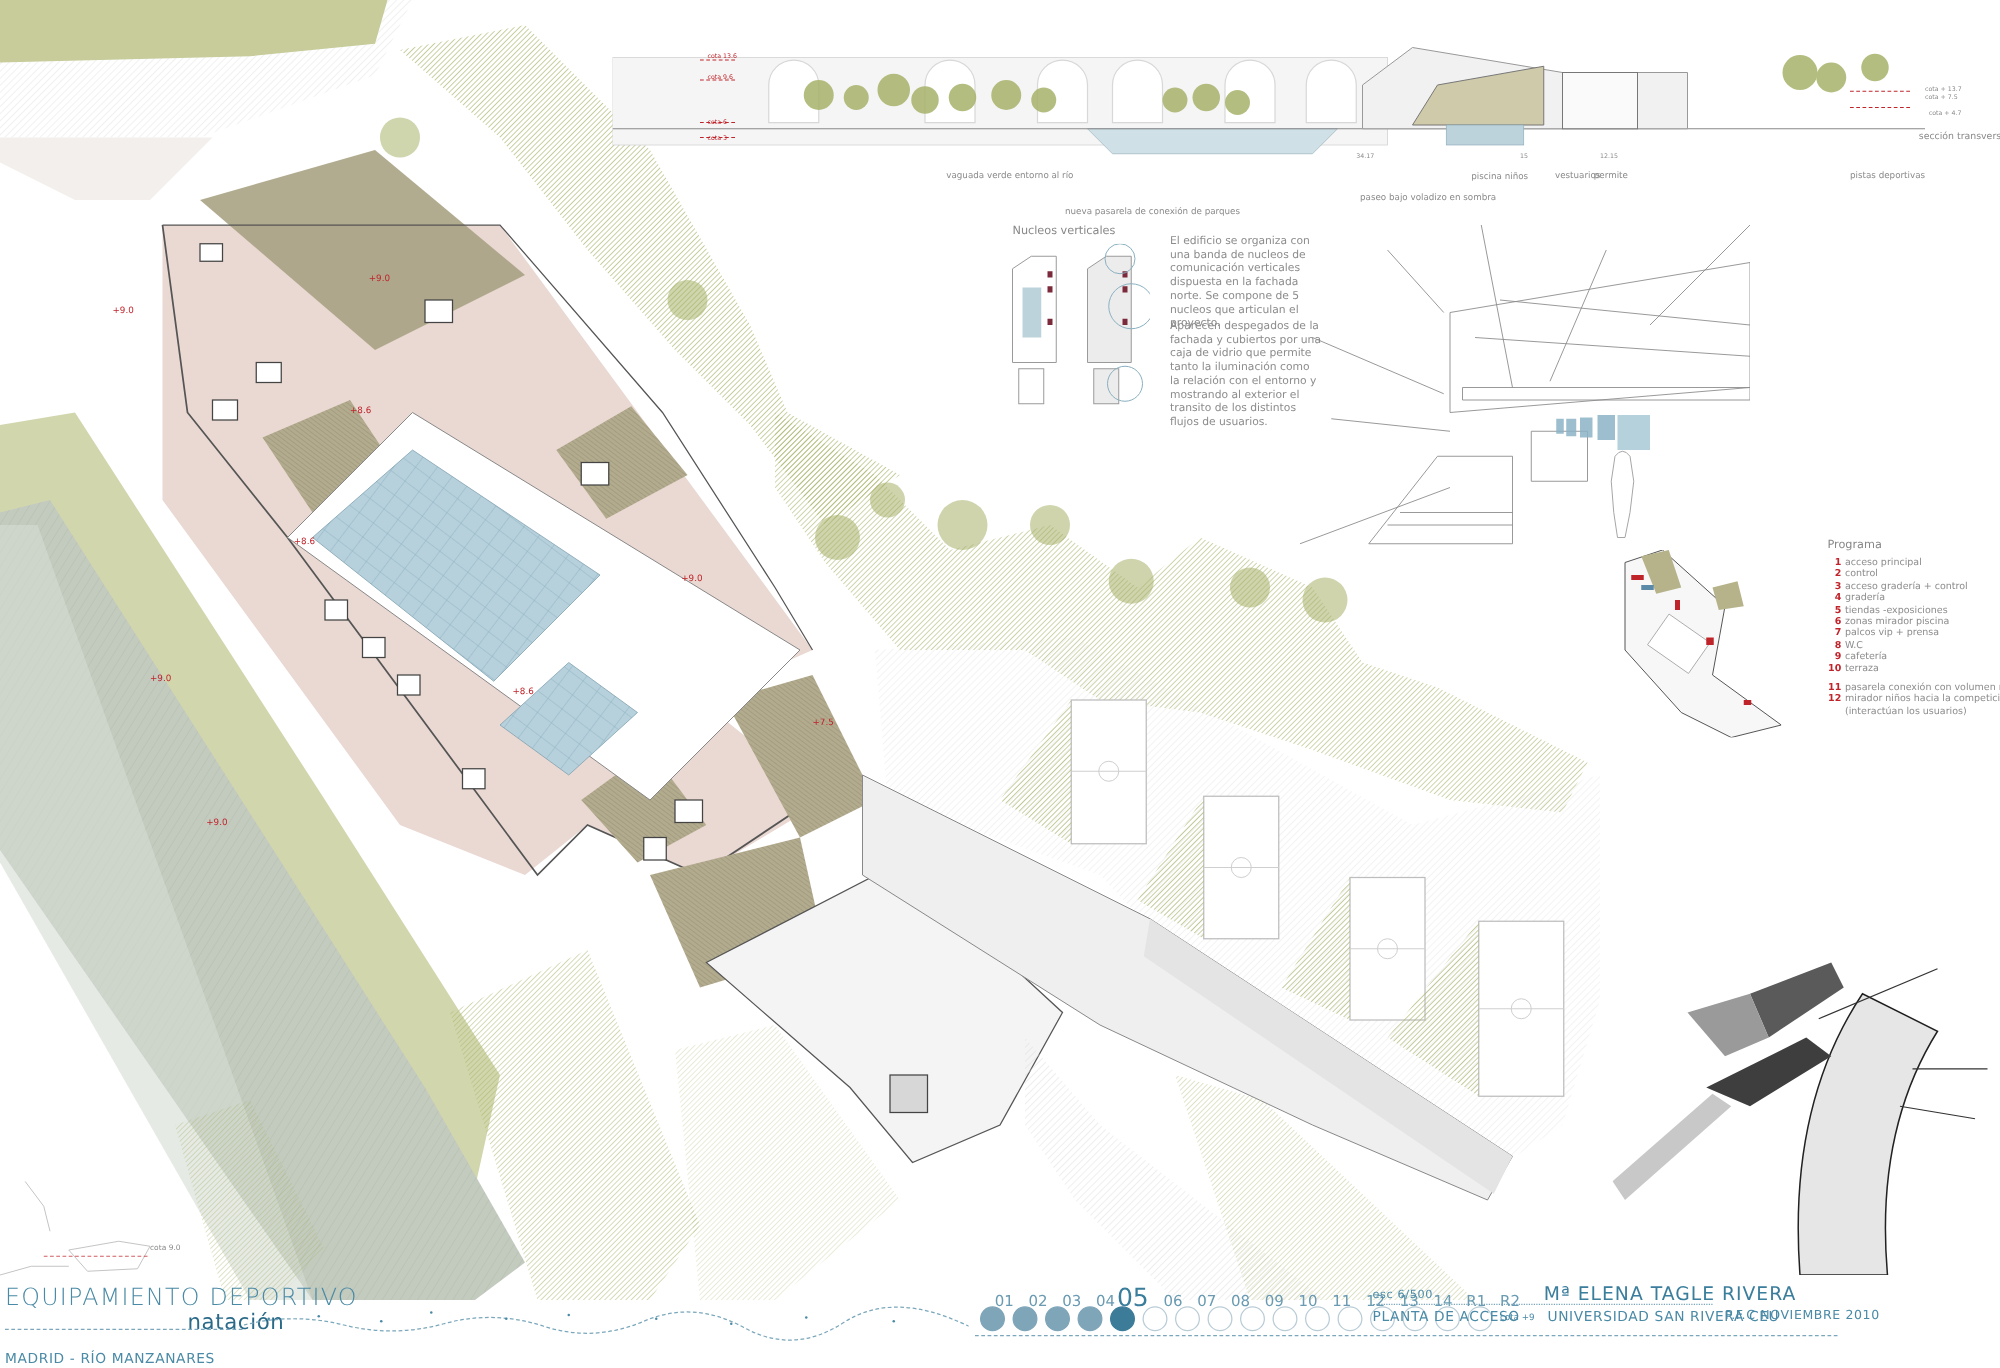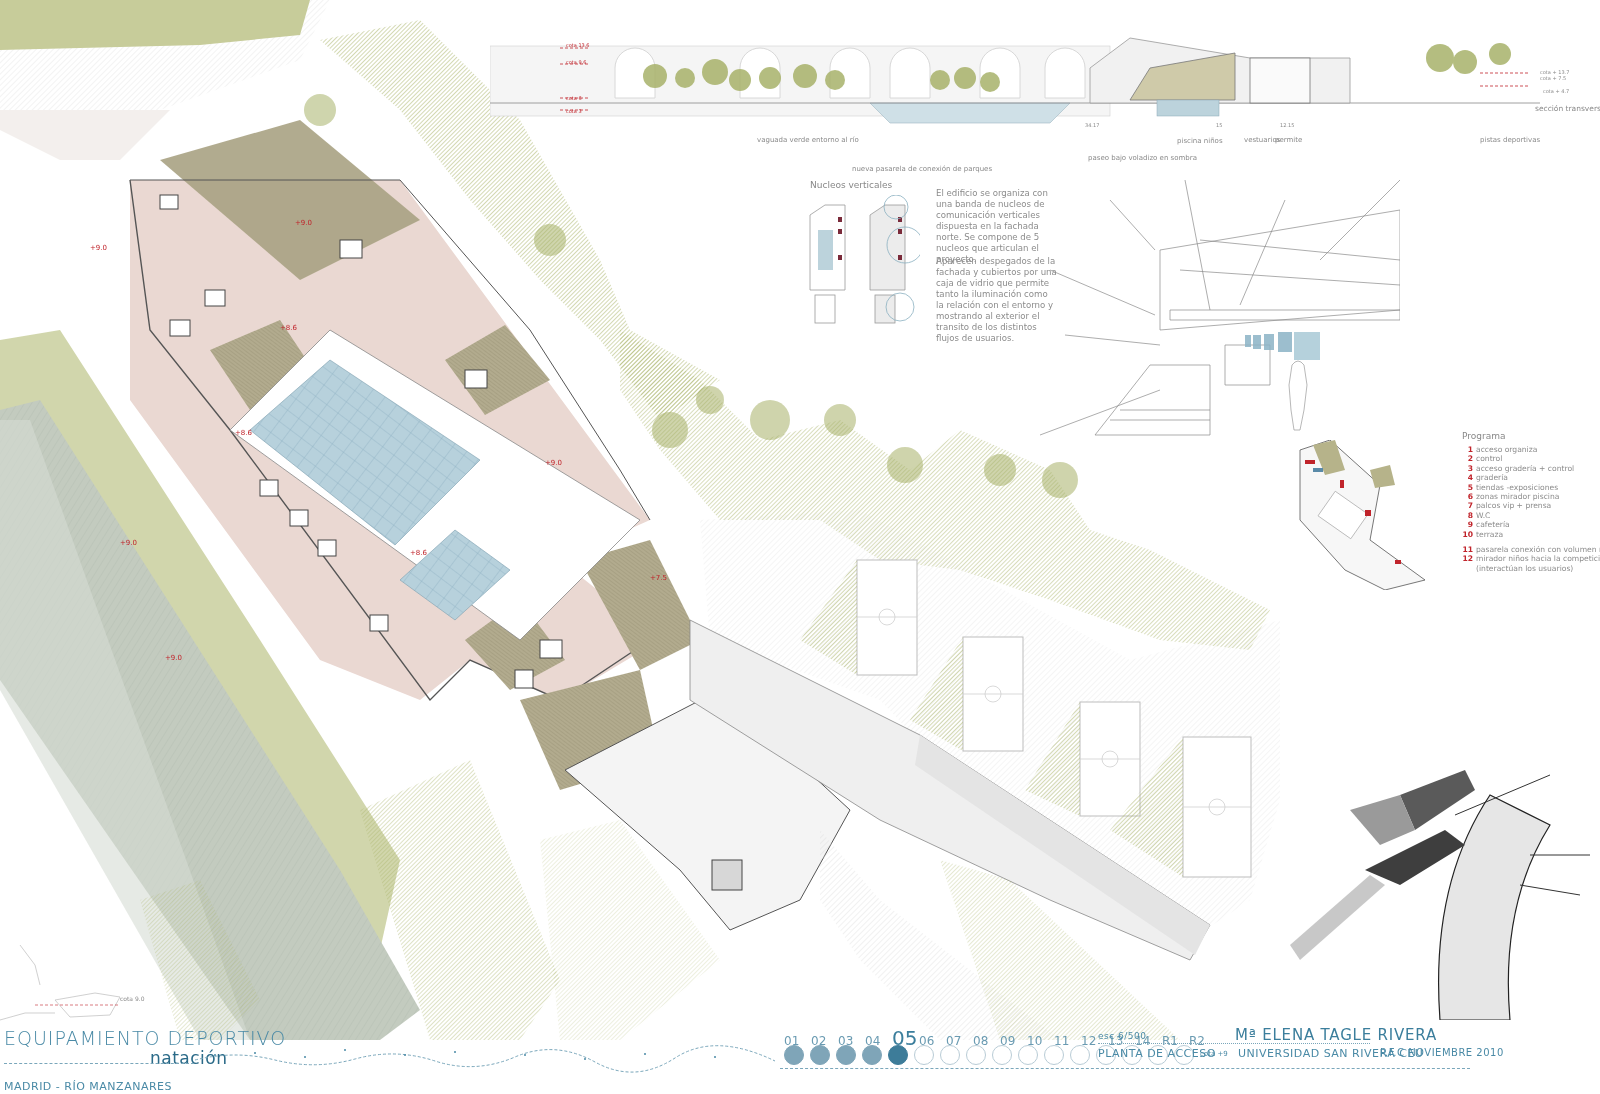--- a/index.html
+++ b/index.html
@@ -8,21 +8,21 @@
   .abs { position:absolute; }
   svg.plan { position:absolute; left:0; top:0; }
   .label-sm { font-size:7px; color:#8a8a8a; white-space:nowrap; }
   .para { font-size:8.6px; line-height:11px; color:#8c8c8c; }
   .prog-title { font-size:9px; color:#888; }
   .prog-item { font-size:7.6px; line-height:9.4px; color:#8c8c8c; white-space:nowrap; }
   .prog-num { color:#c0242b; font-weight:bold; display:inline-block; width:11px; text-align:right; margin-right:3px; }
   .title-main { font-family:"DejaVu Sans", sans-serif; font-size:19px; letter-spacing:1px; color:#4a8aa6; font-weight:300; }
   .title-sub { font-size:11px; color:#4a8aa6; letter-spacing:0.5px;margin-top:32px; }
   .title-tag { font-size:17px; color:#2a6a88; letter-spacing:0.5px; }
-  .sheet-num { font-size:12px; color:#6a9bb2; width:27px; text-align:left; display:inline-block; }
+  .sheet-num { font-size:12px; color:#6a9bb2; width:27px; text-align:right; display:inline-block; }
   .sheet-num.current { font-size:20px; color:#3b7e9c; }
   .dot { width:20px; height:20px; border-radius:50%; display:inline-block; margin:0 3px;
          border:1px solid #b9ccd6; box-sizing:border-box; }
   .dot.done { background:#7fa5b8; border-color:#7fa5b8; }
   .dot.current { background:#3d7c99; border-color:#3d7c99; }
   .info-text { font-size:11px; color:#4a8aa6; letter-spacing:0.5px; white-space:nowrap; }
   .info-small { font-size:7px; color:#4a8aa6; }
   .author { font-size:15px; color:#3b7e9c; letter-spacing:0.8px; }
 </style>
 </head>
@@ -273,21 +273,21 @@
       <rect x="213" y="165" width="8" height="14"></rect>
     <rect x="224" y="164" width="10" height="16"></rect>
       <rect x="238" y="162" width="14" height="20"></rect>
     <rect x="254" y="162" width="26" height="28" fill="#a9c9d6"></rect>
   </g>
   <path d="M252 195 q6 -8 12 0 l3 20 l-3 25 l-4 20 h-6 l-3 -20 l-2 -25 z" fill="#fff" stroke="#999" stroke-width="0.7"></path>
 </svg>
 
 <div class="abs" style="left:1462px; top:431px; width:140px;">
   <div class="prog-title" style="margin-bottom:4px;">Programa</div>
-  <div class="prog-item"><span class="prog-num">1</span><span>acceso organiza</span></div>
+  <div class="prog-item"><span class="prog-num">1</span><span>acceso principal</span></div>
   <div class="prog-item"><span class="prog-num">2</span><span>control</span></div>
   <div class="prog-item"><span class="prog-num">3</span><span>acceso gradería + control</span></div>
   <div class="prog-item"><span class="prog-num">4</span><span>gradería</span></div>
   <div class="prog-item"><span class="prog-num">5</span><span>tiendas -exposiciones</span></div>
   <div class="prog-item"><span class="prog-num">6</span><span>zonas mirador piscina</span></div>
   <div class="prog-item"><span class="prog-num">7</span><span>palcos vip + prensa</span></div>
   <div class="prog-item"><span class="prog-num">8</span><span>W.C</span></div>
   <div class="prog-item"><span class="prog-num">9</span><span>cafetería</span></div>
   <div class="prog-item"><span class="prog-num">10</span><span>terraza</span></div>
   <div style="height:6px;"></div>

